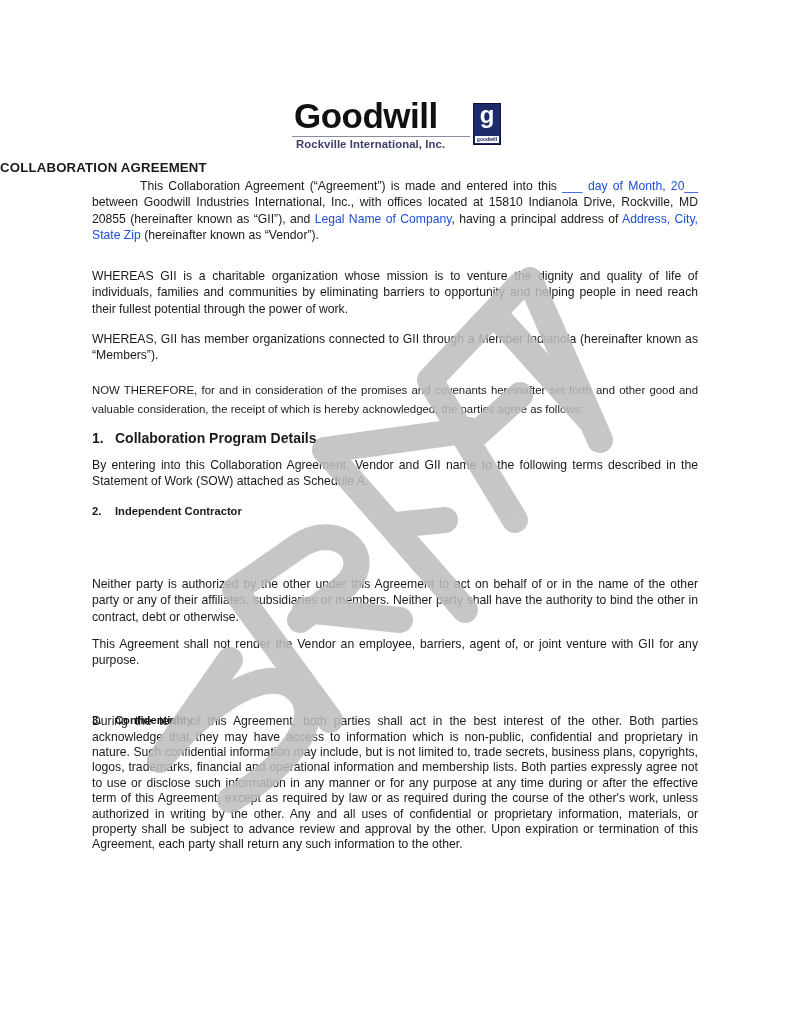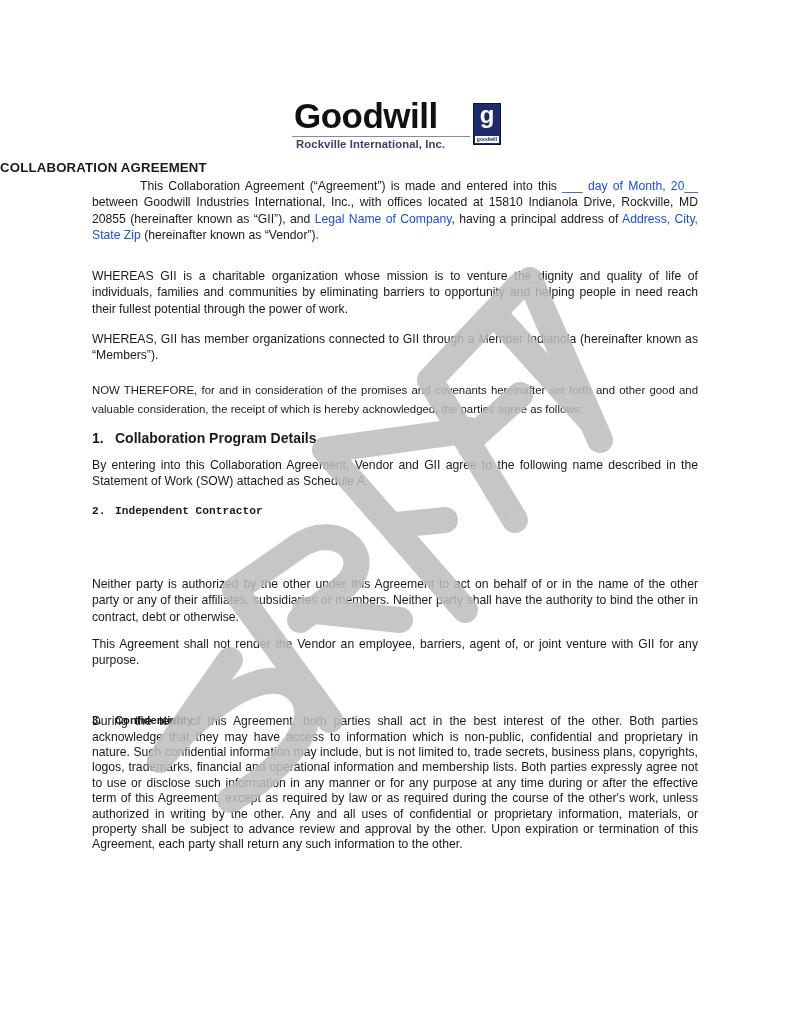--- a/index.html
+++ b/index.html
@@ -47,23 +47,23 @@
 
   <p class="para indent" style="top:166px;"><span>This Collaboration Agreement (“Agreement”) is made and entered into this </span><span class="red">___ day of Month, 20__</span><span> between Goodwill Industries International, Inc., with offices located at 15810 Indianola Drive, Rockville, MD 20855 (hereinafter known as “GII”), and </span><span class="red">Legal Name of Company</span><span>, having a principal address of </span><span class="red">Address, City, State Zip</span><span> (hereinafter known as “Vendor”).</span></p>
 
   <p class="para" style="top:256px;">WHEREAS GII is a charitable organization whose mission is to venture the dignity and quality of life of individuals, families and communities by eliminating barriers to opportunity and helping people in need reach their fullest potential through the power of work.</p>
 
   <p class="para" style="top:319px;">WHEREAS, GII has member organizations connected to GII through a Member Indianola (hereinafter known as “Members”).</p>
 
   <p class="para" style="top:370px; font-size:11.4px; line-height:19px;">NOW THEREFORE, for and in consideration of the promises and covenants hereinafter set forth and other good and valuable consideration, the receipt of which is hereby acknowledged, the parties agree as follows:</p>
 
   <div class="heading" style="top:430px;"><span class="num">1.</span><span>Collaboration Program Details</span></div>
-  <p class="para" style="top:445px;">By entering into this Collaboration Agreement, Vendor and GII agree to the following name described in the Statement of Work (SOW) attached as Schedule A.</p>
+  <p class="para" style="top:445px;">By entering into this Collaboration Agreement, Vendor and GII name to the following terms described in the Statement of Work (SOW) attached as Schedule A.</p>
 
-  <div class="heading small" style="top:505px;font-family:Liberation Mono, monospace;"><span class="num">2.</span><span>Independent Contractor</span></div>
+  <div class="heading small" style="top:505px;"><span class="num">2.</span><span>Independent Contractor</span></div>
   <p class="para" style="top:564px;">Neither party is authorized by the other under this Agreement to act on behalf of or in the name of the other party or any of their affiliates, subsidiaries or members. Neither party shall have the authority to bind the other in contract, debt or otherwise.</p>
   <p class="para" style="top:624px;">This Agreement shall not render the Vendor an employee, barriers, agent of, or joint venture with GII for any purpose.</p>
 
   <div class="heading small" style="top:714px;"><span class="num">3.</span><span>Confidentiality</span></div>
   <p class="para" style="top:702px; line-height:15.4px;">During the term of this Agreement, both parties shall act in the best interest of the other. Both parties acknowledge that they may have access to information which is non-public, confidential and proprietary in nature. Such confidential information may include, but is not limited to, trade secrets, business plans, copyrights, logos, trademarks, financial and operational information and membership lists. Both parties expressly agree not to use or disclose such information in any manner or for any purpose at any time during or after the effective term of this Agreement, except as required by law or as required during the course of the other's work, unless authorized in writing by the other. Any and all uses of confidential or proprietary information, materials, or property shall be subject to advance review and approval by the other. Upon expiration or termination of this Agreement, each party shall return any such information to the other.</p>
 
   <svg class="watermark" viewBox="0 0 790 1022" xmlns="http://www.w3.org/2000/svg">
     <g fill="none" stroke="#bdbdbd" stroke-width="26" stroke-linecap="round" stroke-linejoin="round" opacity="0.85">
 
       <path d="M160 760 L230 660 M160 760 C 190 720, 260 660, 295 688 C 330 715, 285 770, 230 800"></path>

